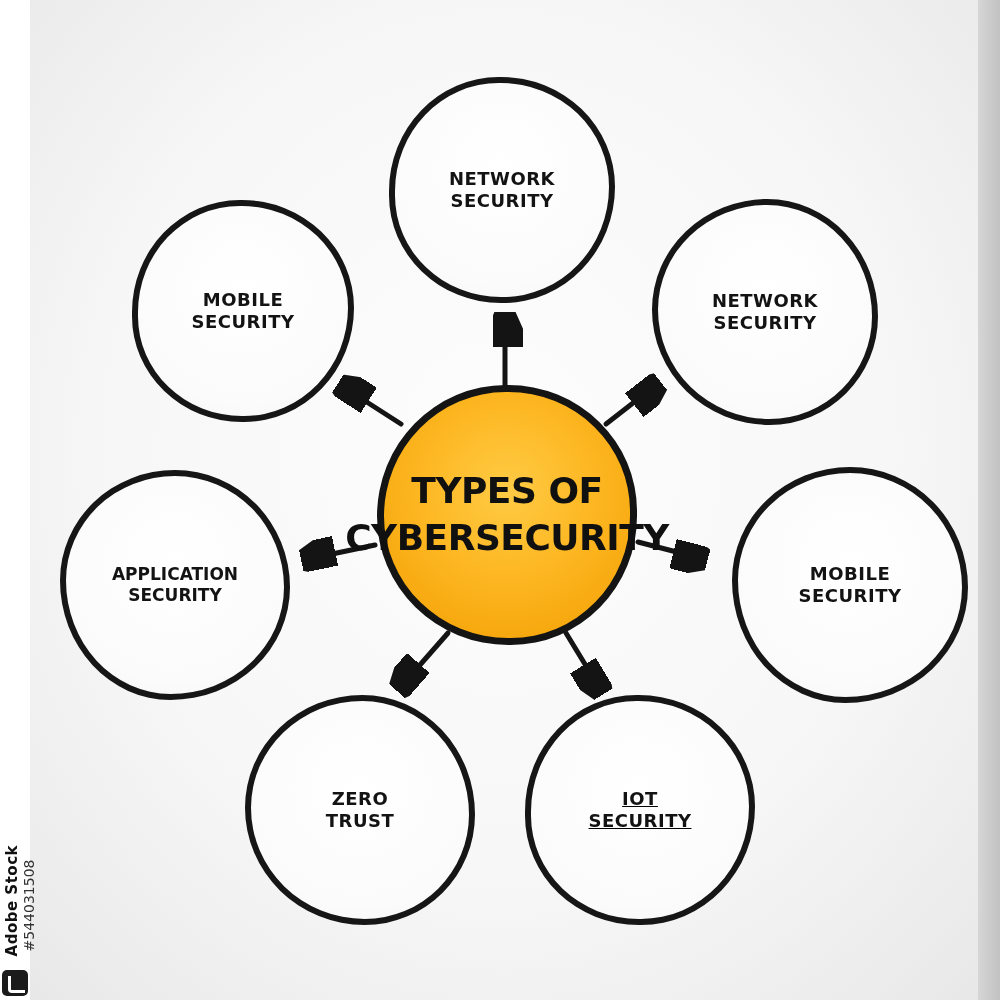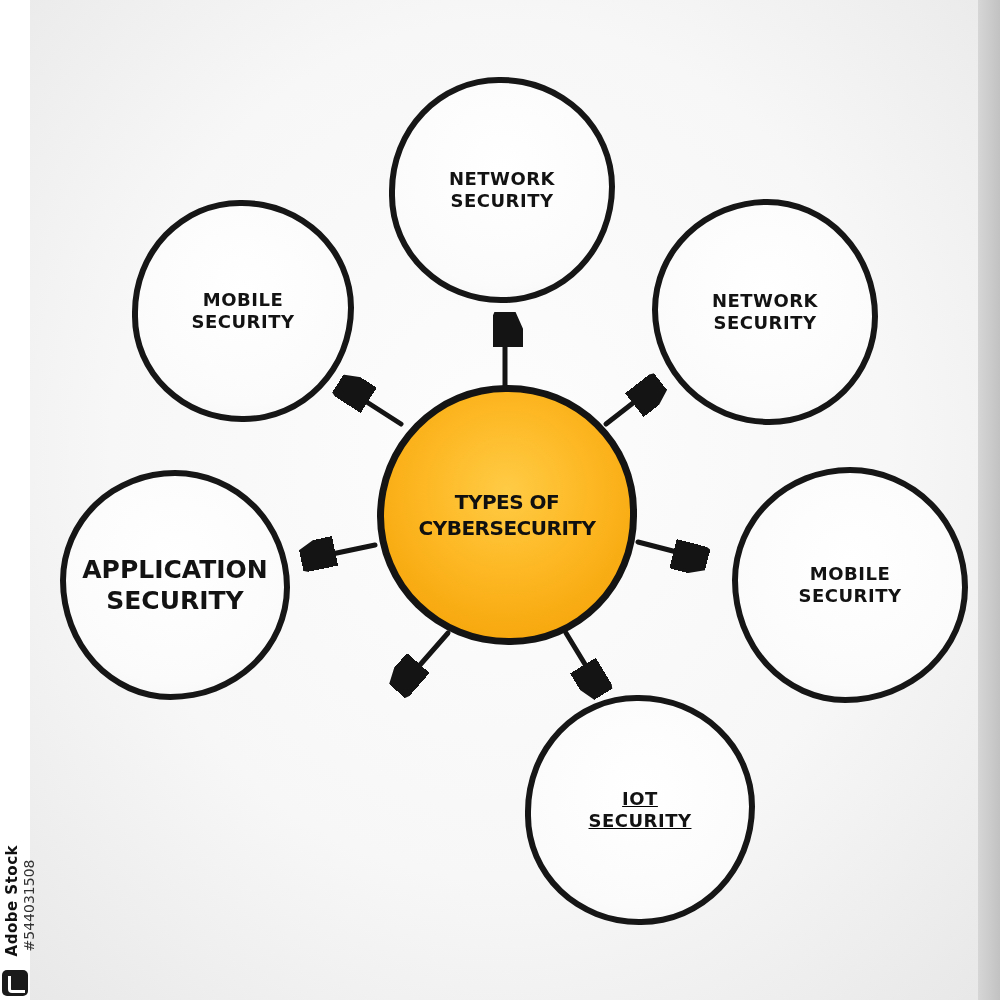--- a/index.html
+++ b/index.html
@@ -57,21 +57,21 @@
   .r2 { border-radius: 51% 49% 48% 52% / 49% 52% 48% 51%; }
   .r3 { border-radius: 50% 50% 52% 48% / 48% 51% 49% 52%; }
   .node .label {
     white-space: pre-line;
     font-weight: bold;
     font-size: 18px;
     line-height: 1.25;
     letter-spacing: .5px;
     color: #131313;
   }
-  .node-application .label { font-size: 25px; letter-spacing: 0; }
+  .node-application .label { font-size: 17px; letter-spacing: 0; }
 
   .pos-network     { left: 389px; top:  77px; width: 226px; height: 226px; }
   .pos-endpoint    { left: 652px; top: 199px; width: 226px; height: 226px; }
   .pos-mobile      { left: 732px; top: 467px; width: 236px; height: 236px; }
   .pos-iot         { left: 525px; top: 695px; width: 230px; height: 230px; text-decoration: underline; }
   .pos-zero        { left: 245px; top: 695px; width: 230px; height: 230px; }
   .pos-application { left:  60px; top: 470px; width: 230px; height: 230px; }
   .pos-cloud       { left: 132px; top: 200px; width: 222px; height: 222px; }
 
   
@@ -81,21 +81,21 @@
     display: flex; align-items: center; justify-content: center;
     text-align: center;
     background: radial-gradient(circle at 50% 40%, #ffcb45 0%, #fdb722 45%, #f29d00 100%);
     border: 7px solid #141414;
     border-radius: 50% 50% 49% 51% / 51% 49% 50% 50%;
     box-sizing: border-box;
   }
   .center-node .label {
     white-space: pre-line;
     font-weight: bold;
-    font-size: 20px;
+    font-size: 36px;
     line-height: 1.3;
     letter-spacing: -0.5px;
     color: #101010;
   }
 </style>
 </head>
 <body>
 
 <div class="canvas">
 
@@ -123,20 +123,24 @@
 SECURITY</span>
   </div>
   <div class="node pos-mobile r3">
     <span class="label">MOBILE
 SECURITY</span>
   </div>
   <div class="node pos-iot r1">
     <span class="label">IOT
 SECURITY</span>
   </div>
+  <div class="node pos-zero r2">
+    <span class="label">ZERO
+TRUST</span>
+  </div>
   <div class="node pos-application r3 node-application">
     <span class="label">APPLICATION
 SECURITY</span>
   </div>
   <div class="node pos-cloud r1">
     <span class="label">MOBILE
 SECURITY</span>
   </div>
 
   <div class="center-node">

